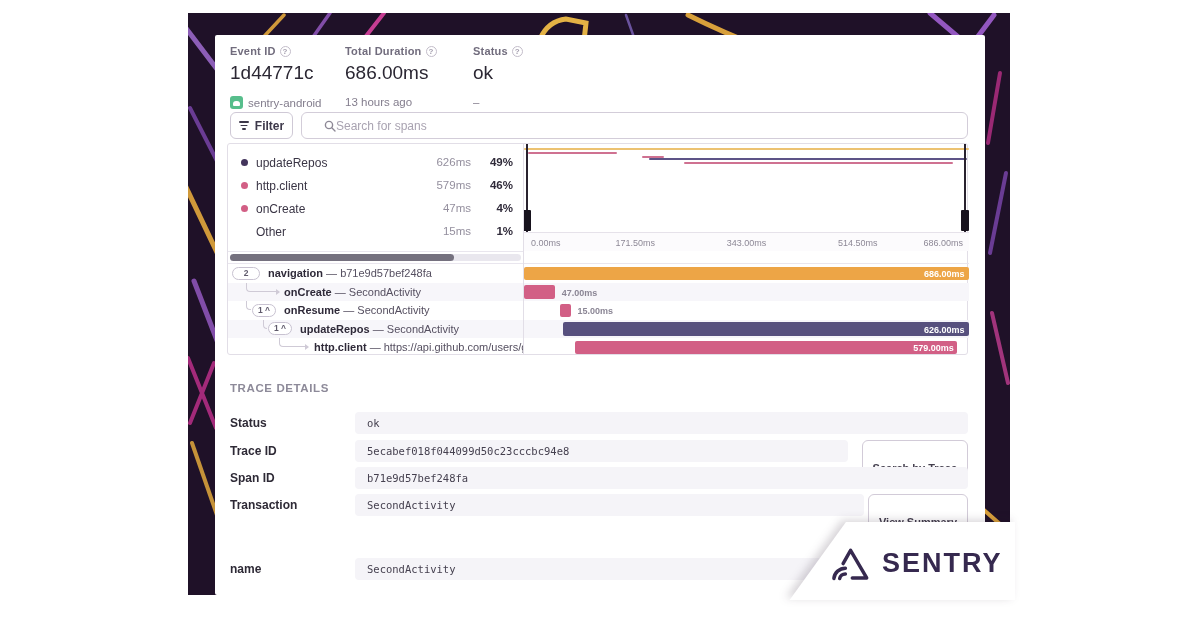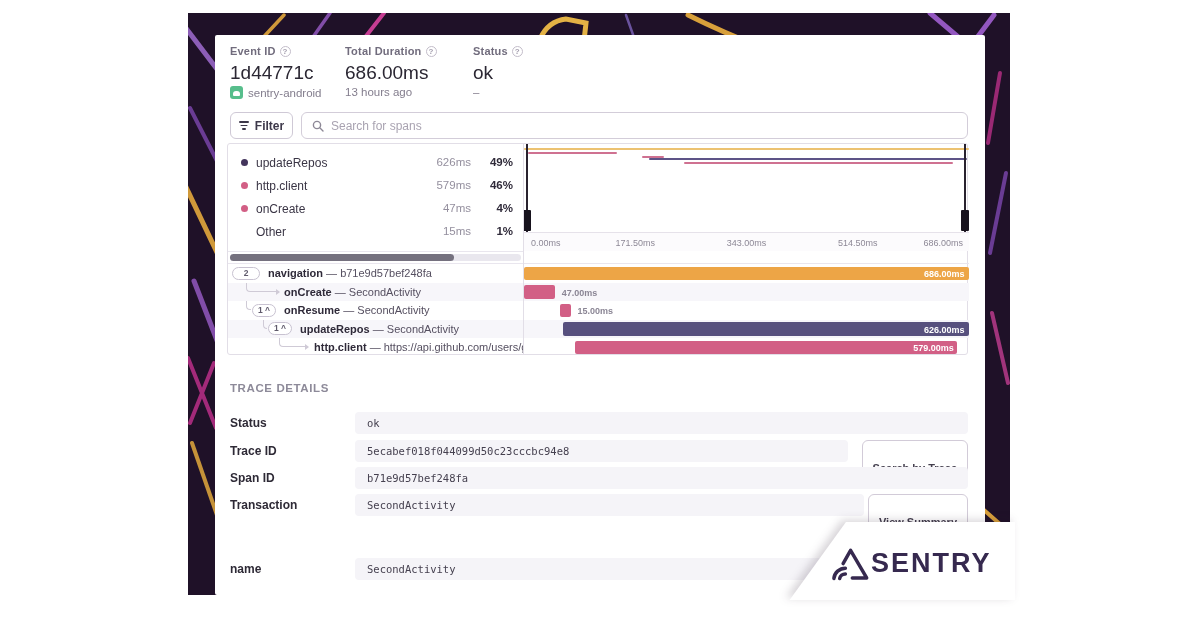--- a/index.html
+++ b/index.html
@@ -10,30 +10,30 @@
   .artwork svg { position:absolute; left:0; top:0; }
 
   
   .card { position:absolute; left:215px; top:35px; width:770px; height:560px; background:#ffffff; border-radius:2px; }
 
   
   .stat { position:absolute; top:10px; }
   .stat .lbl { font-size:11px; font-weight:bold; color:#716c7d; letter-spacing:.2px; }
   .help { display:inline-block; width:11px; height:11px; border:1px solid #c3bdca; border-radius:50%; font-size:8px; line-height:10px; text-align:center; color:#a49eae; font-weight:bold; margin-left:4px; vertical-align:1px; }
   .stat .val { font-size:19px; color:#2b2733; margin-top:5px; font-weight:400; }
-  .stat .sub { font-size:11.5px; color:#837d8d; margin-top:2px; display:flex; align-items:center; gap:5px; }
+  .stat .sub { font-size:11.5px; color:#837d8d; margin-top:12px; display:flex; align-items:center; gap:5px; }
   .proj-icon { width:13px; height:13px; background:#57be8c; border-radius:3px; position:relative; display:inline-block; }
   .proj-icon::after { content:""; position:absolute; left:3px; top:5px; width:7px; height:5px; background:#ffffff; border-radius:3px 3px 1px 1px; }
 
   
   .filter-btn { position:absolute; left:15px; top:77px; width:63px; height:27px; border:1px solid #cfc9d6; border-radius:6px; background:#fff; font-size:12px; font-weight:bold; color:#3d384a; display:flex; align-items:center; justify-content:center; gap:6px; cursor:pointer; }
   .filter-ico { display:inline-block; width:10px; height:9px; position:relative; }
   .filter-ico i { position:absolute; left:50%; transform:translateX(-50%); height:1.6px; background:#3d384a; border-radius:1px; display:block; }
   .filter-ico i:nth-child(1){ top:0; width:10px; } .filter-ico i:nth-child(2){ top:3.5px; width:7px; } .filter-ico i:nth-child(3){ top:7px; width:4px; }
-  .search-box { position:absolute; left:86px; top:77px; width:667px; height:27px; border:1px solid #d3cdd9; border-radius:6px; background:#fff; display:flex; align-items:center; padding:0 10px; gap:7px; }
+  .search-box { position:absolute; left:86px; top:77px; width:667px; height:27px; border:1px solid #d3cdd9; border-radius:6px; background:#fff; display:flex; align-items:center; padding:0 22px; }
   .search-box input { border:none; outline:none; flex:1; font-size:12px; color:#4a4556; font-family:"Liberation Sans", sans-serif; }
   .search-box input::placeholder { color:#a9a3b1; }
 
   
   .panel { position:absolute; left:12px; top:108px; width:741px; height:212px; border:1px solid #e2dee7; border-radius:3px; background:#fff; }
   .divider-v { position:absolute; left:295px; top:0; width:1px; height:100%; background:#e2dee7; }
 
   .bd-row { position:absolute; left:0; width:295px; height:22px; }
   .bd-dot { position:absolute; left:13px; top:7px; width:7px; height:7px; border-radius:50%; }
   .bd-name { position:absolute; left:28px; top:4px; font-size:12px; color:#3a3545; }
@@ -72,21 +72,21 @@
   .kv-row { position:absolute; left:15px; width:738px; height:22px; }
   .kv-label { position:absolute; left:0; top:4px; font-size:12px; font-weight:bold; color:#2e2a36; }
   .kv-value { position:absolute; left:125px; top:0; height:22px; background:#f5f4f8; border-radius:4px; font-family:"DejaVu Sans Mono", monospace; font-size:10.5px; color:#45404f; line-height:22px; padding:0 12px; right:0; overflow:hidden; }
   .kv-value.short-a { right:120px; }
   .kv-value.short-b { right:104px; }
   .kv-btn { position:absolute; right:0; top:0; height:22px; border:1px solid #d2cbd8; border-radius:6px; background:#fff; font-size:11px; font-weight:bold; color:#433e4d; padding:17px 10px; line-height:20px; cursor:pointer; }
 
   
   .flap { position:absolute; left:770px; top:505px; width:245px; height:95px; filter:drop-shadow(-4px -2px 4px rgba(31,17,40,.18)); }
   .flap-shape { position:absolute; inset:0; background:#ffffff; clip-path:polygon(31% 18%, 100% 18%, 100% 100%, 8% 100%); }
-  .logo { position:absolute; left:59px; top:39px; display:flex; align-items:center; gap:0;text-align:right; }
+  .logo { position:absolute; left:59px; top:39px; display:flex; align-items:center; gap:11px;text-align:right; }
   .logo-text { font-size:27px; font-weight:600; letter-spacing:2px; color:#36294f; }
 </style>
 </head>
 <body>
 
 <div class="artwork">
   <svg width="822" height="582" viewBox="0 0 822 582">
     <g fill="none" stroke-linecap="round">
       <path d="M-6 10 L38 68" stroke="#a06cd0" stroke-width="5" opacity=".85"></path>
       <path d="M2 95 L30 150" stroke="#8a4fc2" stroke-width="4" opacity=".7"></path>

